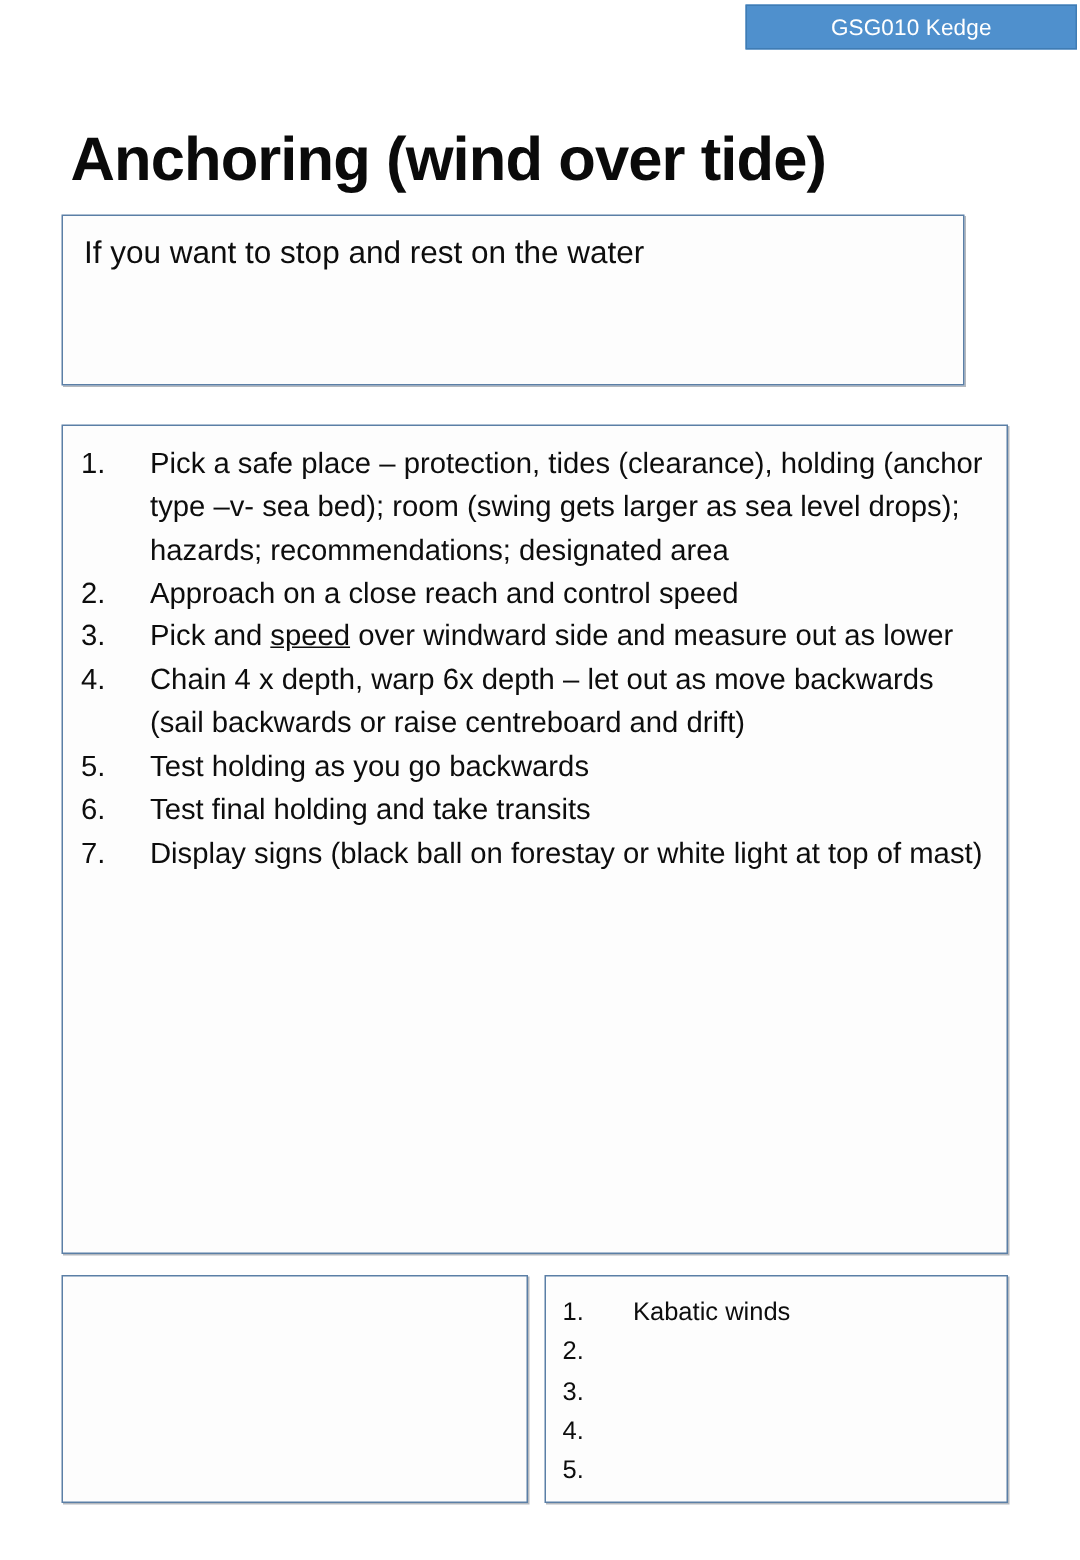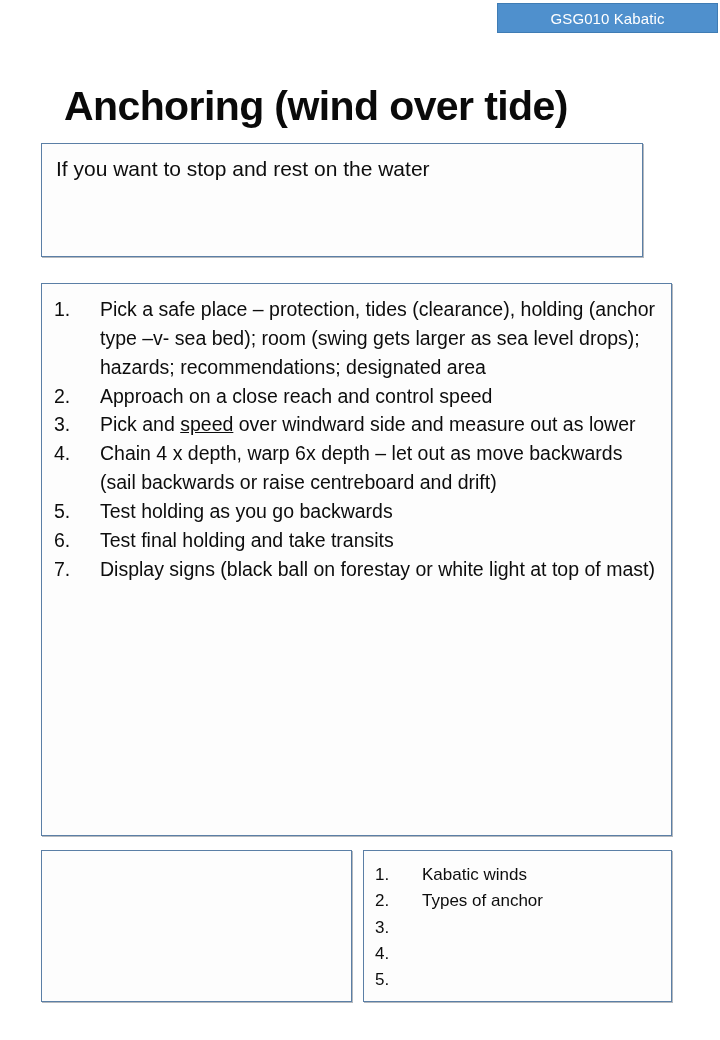--- a/index.html
+++ b/index.html
@@ -32,21 +32,21 @@
     justify-content: center;
     color: #ffffff;
     font-size: 15px;
     letter-spacing: 0.1px;
     font-family: "Liberation Sans", sans-serif;
   }
 
   
   .slide-title {
     position: absolute;
-    left: 64px;
+    left: 47px;
     top: 58px;
     width: 620px;
     font-size: 41px;
     font-weight: bold;
     line-height: 1.05;
     letter-spacing: -0.6px;
     color: #0a0a0a;
     font-family: "Liberation Sans", sans-serif;
     white-space: nowrap;
   }
@@ -141,21 +141,21 @@
   .foot-list .item-text {
     flex: 1 1 auto;
   }
 
   u.underlined { text-decoration: underline; }
 </style>
 </head>
 <body>
 
 <div class="slide-tag">
-  <span>GSG010 Kabatic</span>
+  <span>GSG010 Kedge</span>
 </div>
 
 <h1 class="slide-title">Anchoring (wind over tide)</h1>
 
 <div class="box intro-box">
   <div class="intro-text">If you want to stop and rest on the water</div>
 </div>
 
 <div class="box main-box">
   <ol class="num-list main-list" id="main-list">
@@ -195,21 +195,20 @@
 </div>
 
 <div class="box foot-right-box">
   <ol class="num-list foot-list" id="foot-list">
       <li>
         <span class="marker">1.</span>
         <span class="item-text">Kabatic winds</span>
       </li>
       <li>
         <span class="marker">2.</span>
-        <span class="item-text">Types of anchor</span>
       </li>
       <li>
         <span class="marker">3.</span>
       </li>
       <li>
         <span class="marker">4.</span>
       </li>
       <li>
         <span class="marker">5.</span>
       </li>

